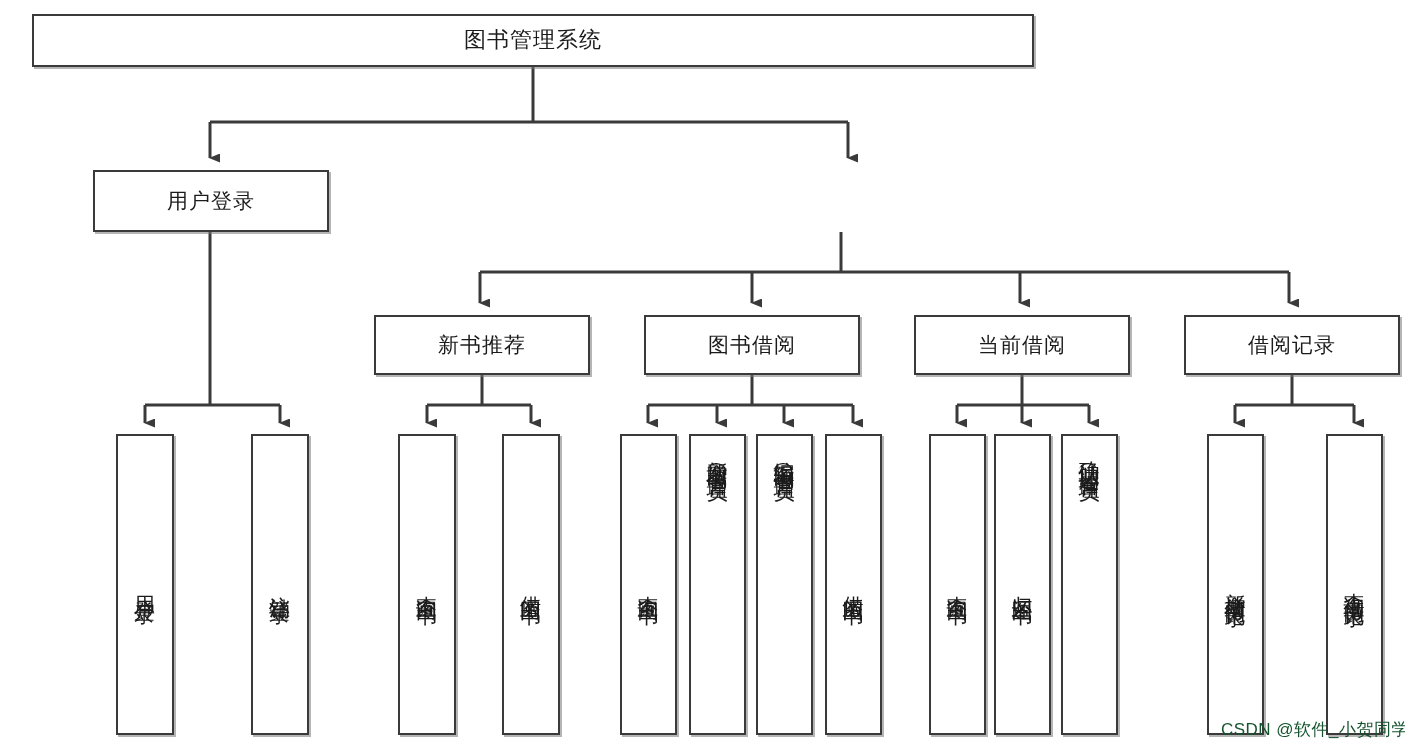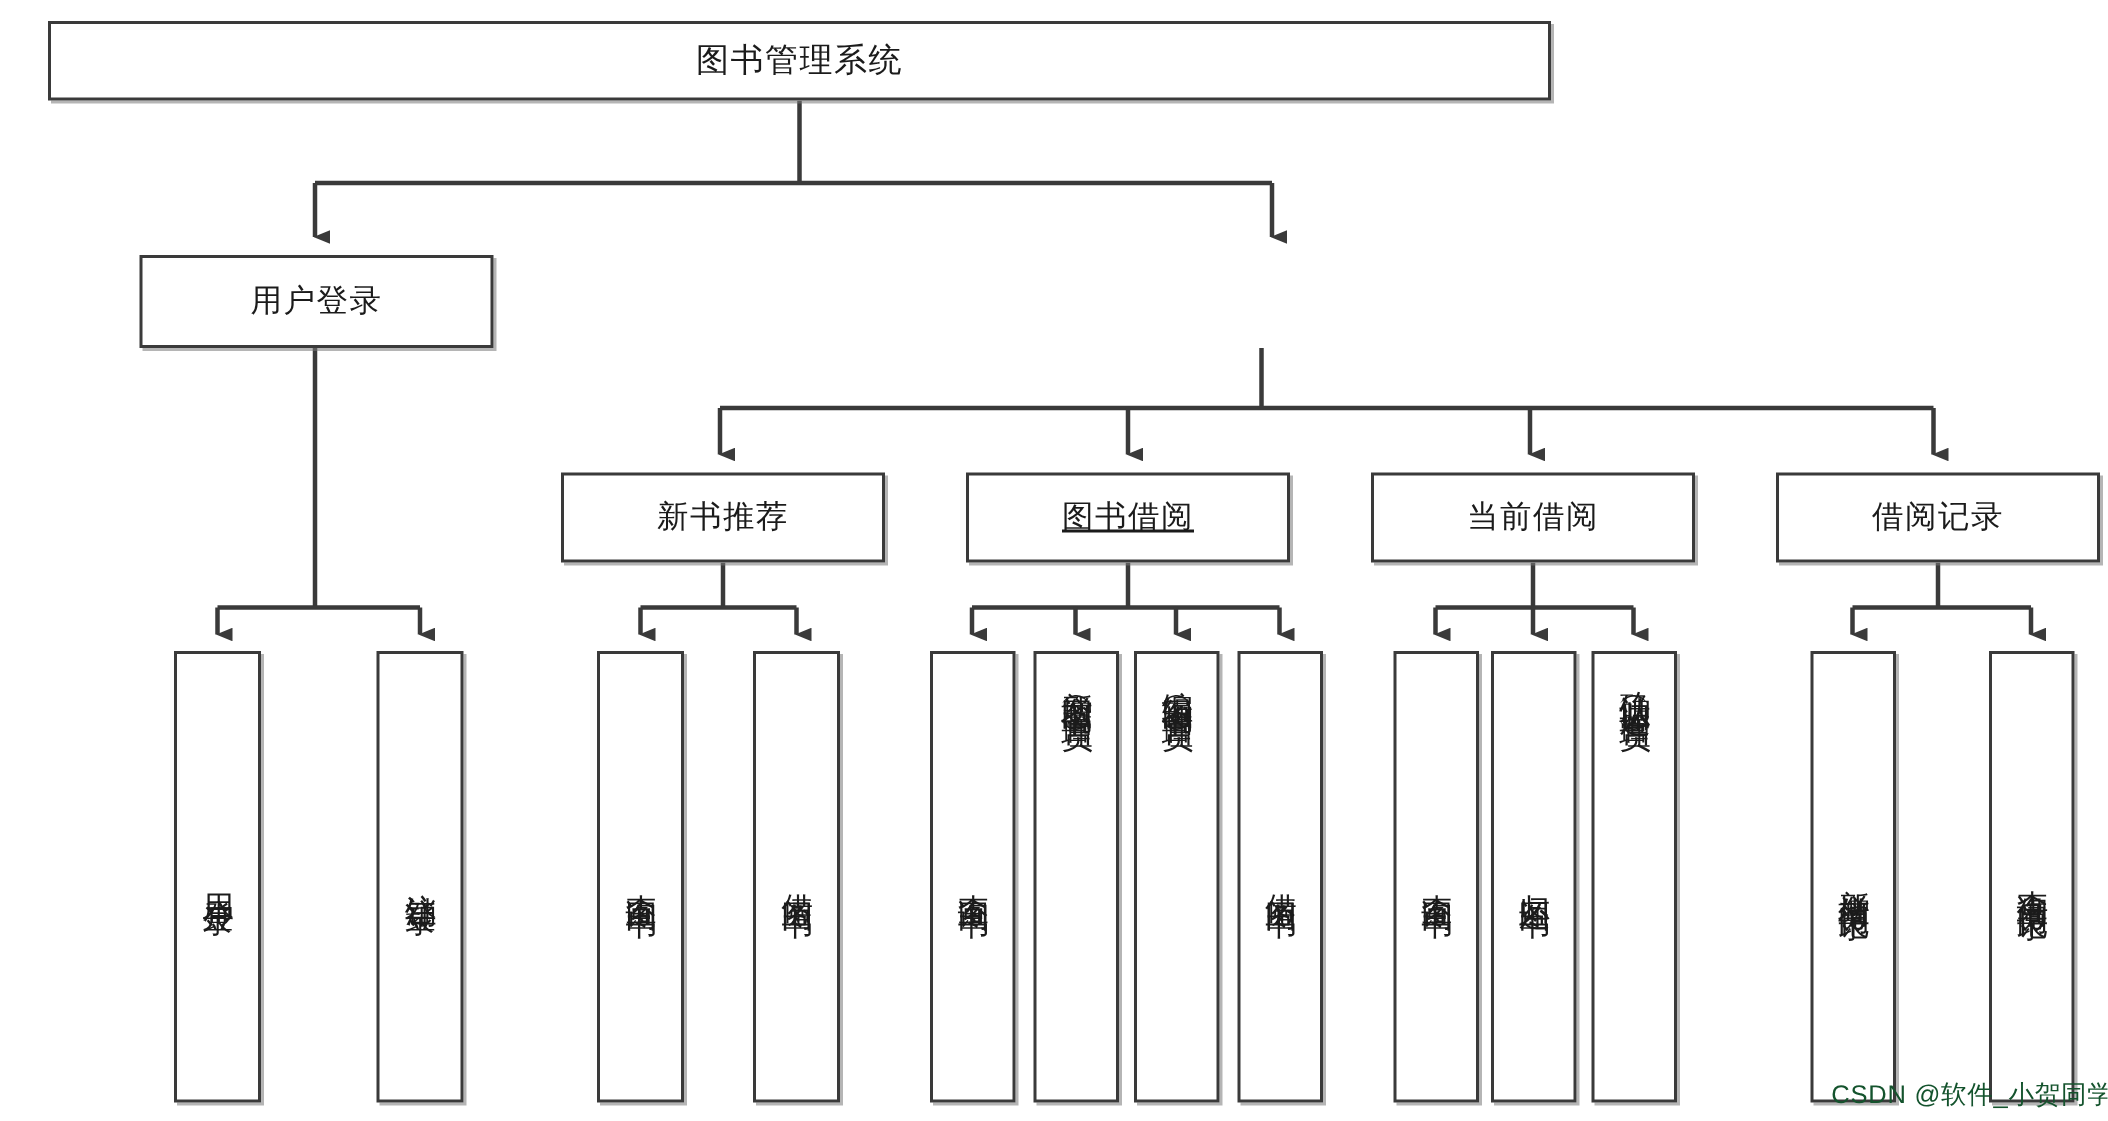--- a/index.html
+++ b/index.html
@@ -144,21 +144,21 @@
     <span class="node-label">图书管理系统</span>
   </div>
 
   <div class="node horizontal" style="left:81px; top:170px; width:236px; height:62px;">
     <span class="node-label">用户登录</span>
   </div>
 
   <div class="node horizontal" style="left:362px; top:315px; width:216px; height:60px;">
     <span class="node-label">新书推荐</span>
   </div>
-  <div class="node horizontal" style="left:632px; top:315px; width:216px; height:60px;text-decoration:underline;">
+  <div class="node horizontal" style="left:632px; top:315px; width:216px; height:60px;">
     <span class="node-label">图书借阅</span>
   </div>
   <div class="node horizontal" style="left:1172px; top:315px; width:216px; height:60px;">
     <span class="node-label">借阅记录</span>
   </div>
   <div class="node horizontal" style="left:902px; top:315px; width:216px; height:60px;">
     <span class="node-label">当前借阅</span>
   </div>
 
   <div class="node vertical centered" style="left:104px; top:434px; width:58px; height:301px;">

